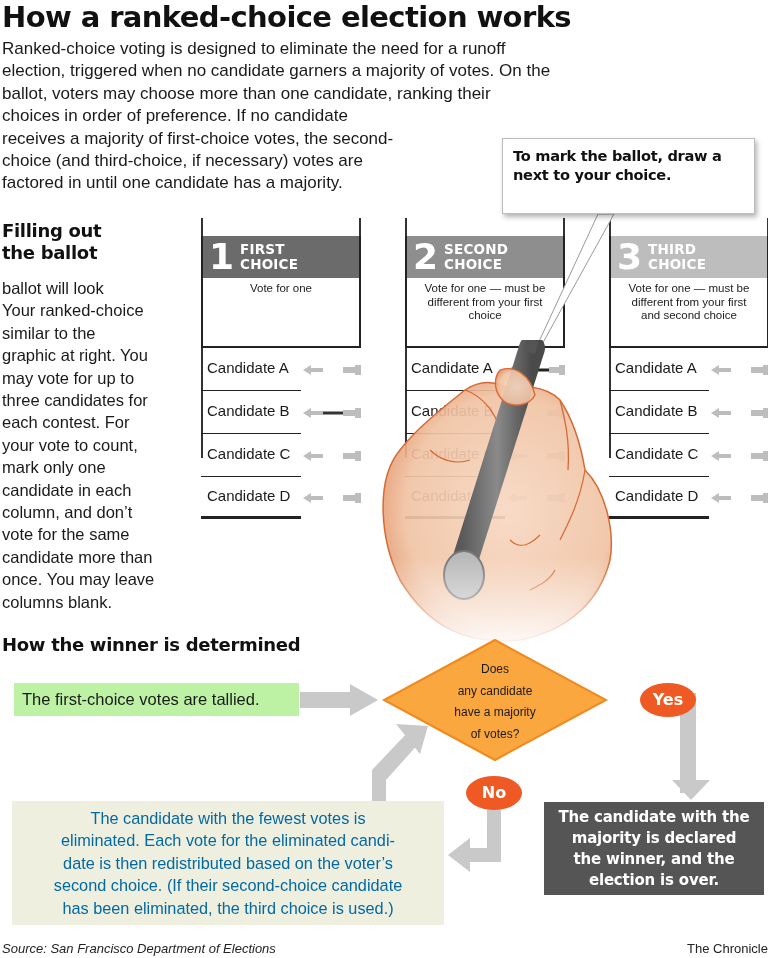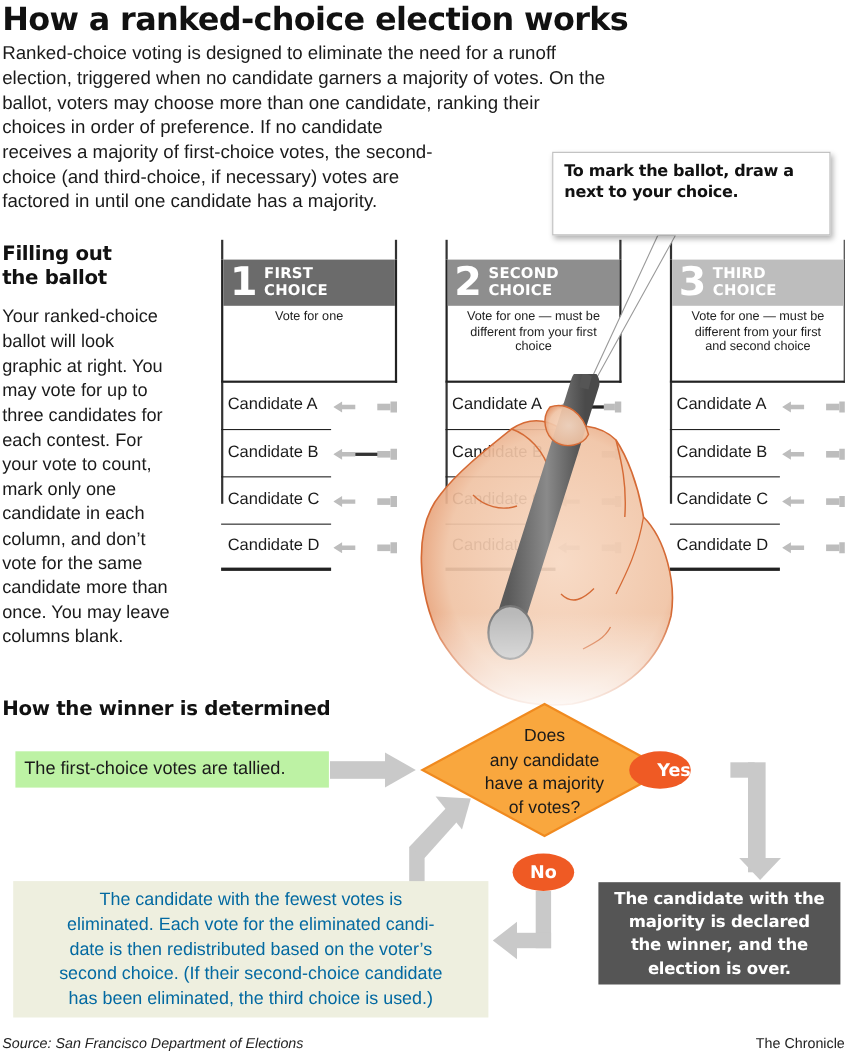--- a/index.html
+++ b/index.html
@@ -35,24 +35,24 @@
   .col .row.last .line { border-bottom: 3px solid #222; }
   .col .row .arrow { position: absolute; left: 102px; top: 16px; width: 58px; height: 12px; }
 
   
   .hand { position: absolute; left: 370px; top: 340px; width: 250px; height: 310px; }
 
   
   .how-head { position: absolute; left: 2px; top: 634px; font-family: "DejaVu Sans", sans-serif; font-weight: bold; font-size: 18px; letter-spacing: -0.3px; color: #111; white-space: nowrap; }
   .tally { position: absolute; left: 14px; top: 683px; width: 285px; height: 33px; background: #bdf2a4; font-family: "Liberation Sans", sans-serif; font-size: 16.5px; line-height: 33px; padding-left: 8px; color: #1a1a1a; white-space: nowrap; }
   .flow-svg { position: absolute; left: 0; top: 630px; width: 768px; height: 300px; }
-  .diamond-text { position: absolute; left: 420px; top: 659px; width: 150px; text-align: center; font-family: "Liberation Sans", sans-serif; font-size: 16px; line-height: 21.5px; color: #1a1a1a; }
+  .diamond-text { position: absolute; left: 420px; top: 659px; width: 150px; text-align: center; font-family: "Liberation Sans", sans-serif; font-size: 12px; line-height: 21.5px; color: #1a1a1a; }
   .diamond-text span { display: block; }
   .pill { position: absolute; font-family: "DejaVu Sans", sans-serif; font-weight: bold; font-size: 16px; color: #fff; text-align: center; border-radius: 50%; background: #ef5a24; }
-  .pill-yes { left: 572px; top: 683px; width: 56px; height: 34px; line-height: 34px; text-align: right; }
+  .pill-yes { left: 640px; top: 683px; width: 56px; height: 34px; line-height: 34px; }
   .pill-no { left: 466px; top: 776px; width: 56px; height: 34px; line-height: 34px; }
   .elim { position: absolute; left: 12px; top: 801px; width: 432px; height: 124px; background: #eeefdf; font-family: "Liberation Sans", sans-serif; font-size: 16.3px; line-height: 22.4px; text-align: center; padding-top: 6px; color: #0369a1; }
   .elim span { display: block; white-space: nowrap; }
   .winner { position: absolute; left: 544px; top: 802px; width: 220px; height: 93px; background: #555555; font-family: "DejaVu Sans", sans-serif; font-weight: bold; font-size: 15px; line-height: 21px; text-align: center; padding-top: 5px; color: #fff; letter-spacing: -0.2px; }
   .winner span { display: block; white-space: nowrap; }
 
   .source { position: absolute; left: 2px; top: 941px; font-family: "Liberation Sans", sans-serif; font-style: italic; font-size: 13px; color: #222; }
   .credit { position: absolute; right: 0px; top: 941px; font-family: "Liberation Sans", sans-serif; font-size: 13px; color: #222; }
 </style>
 </head>
@@ -67,22 +67,23 @@
   <span>receives a majority of first-choice votes, the second-</span>
   <span>choice (and third-choice, if necessary) votes are</span>
   <span>factored in until one candidate has a majority.</span>
 </div>
 
 <div class="fill-head">
   <span>Filling out</span>
   <span>the ballot</span>
 </div>
 <div class="fill-body">
+  <span>ballot will look</span>
   <span>Your ranked-choice</span>
-  <span>ballot will look</span>
+  <span>similar to the</span>
   <span>graphic at right. You</span>
   <span>may vote for up to</span>
   <span>three candidates for</span>
   <span>each contest. For</span>
   <span>your vote to count,</span>
   <span>mark only one</span>
   <span>candidate in each</span>
   <span>column, and don’t</span>
   <span>vote for the same</span>
   <span>candidate more than</span>

